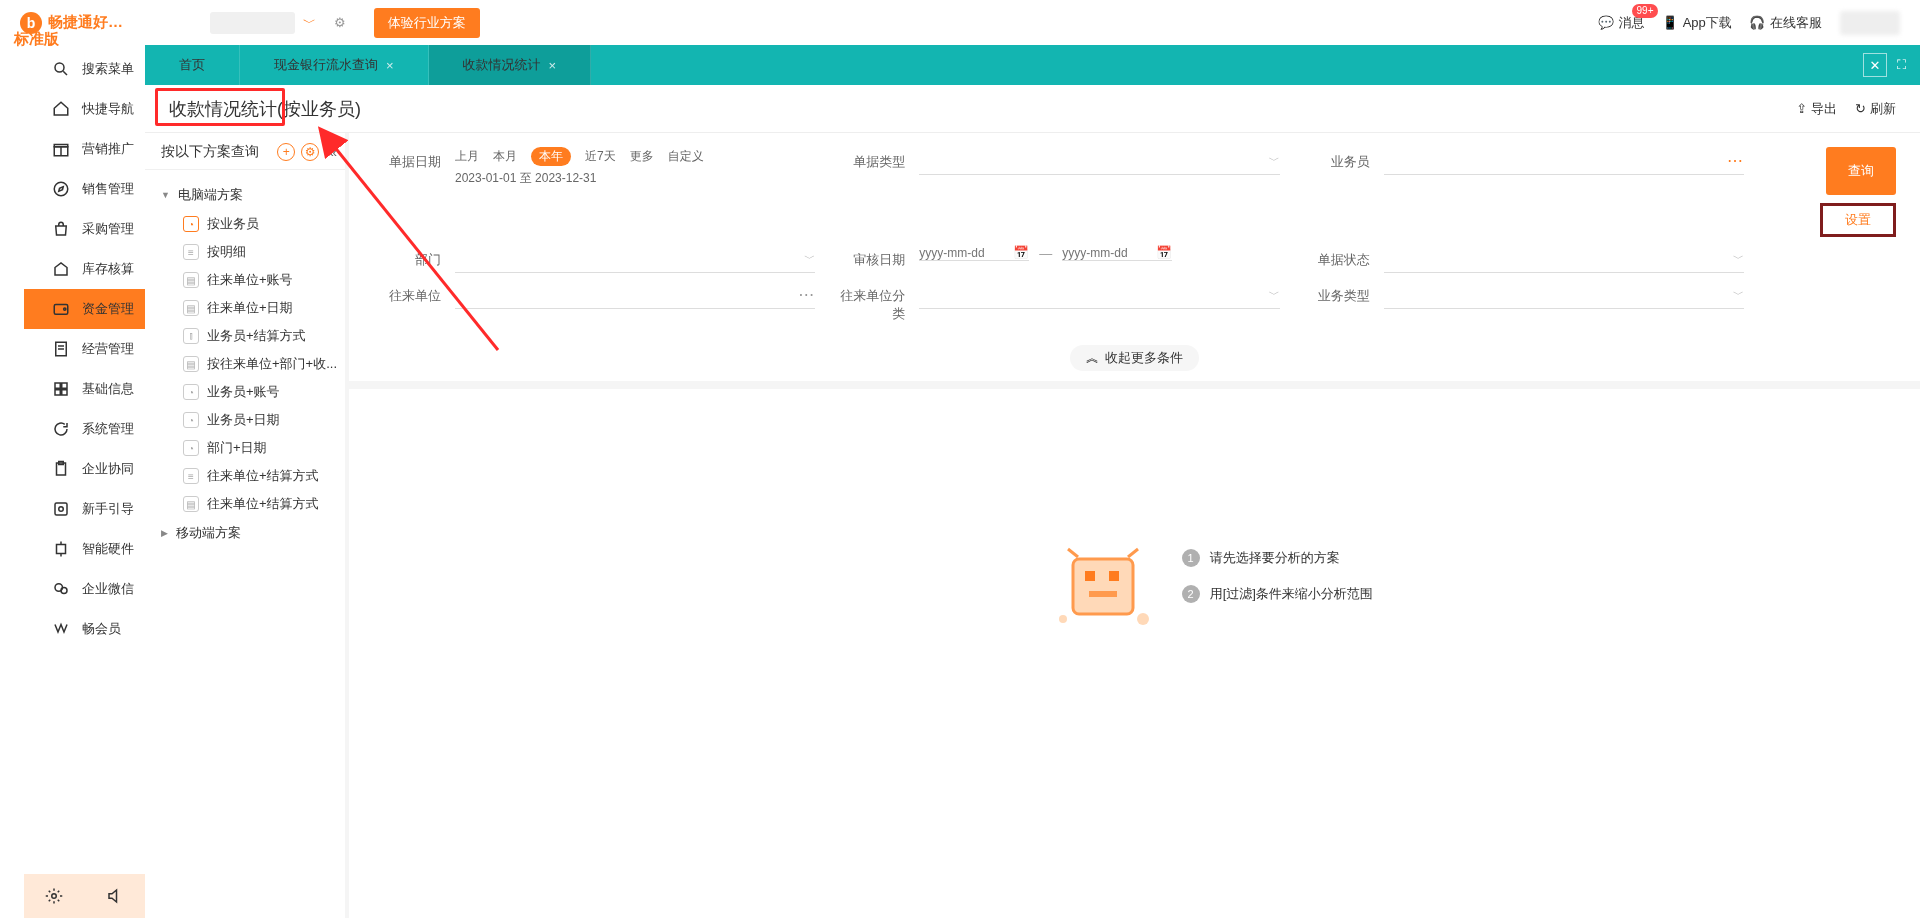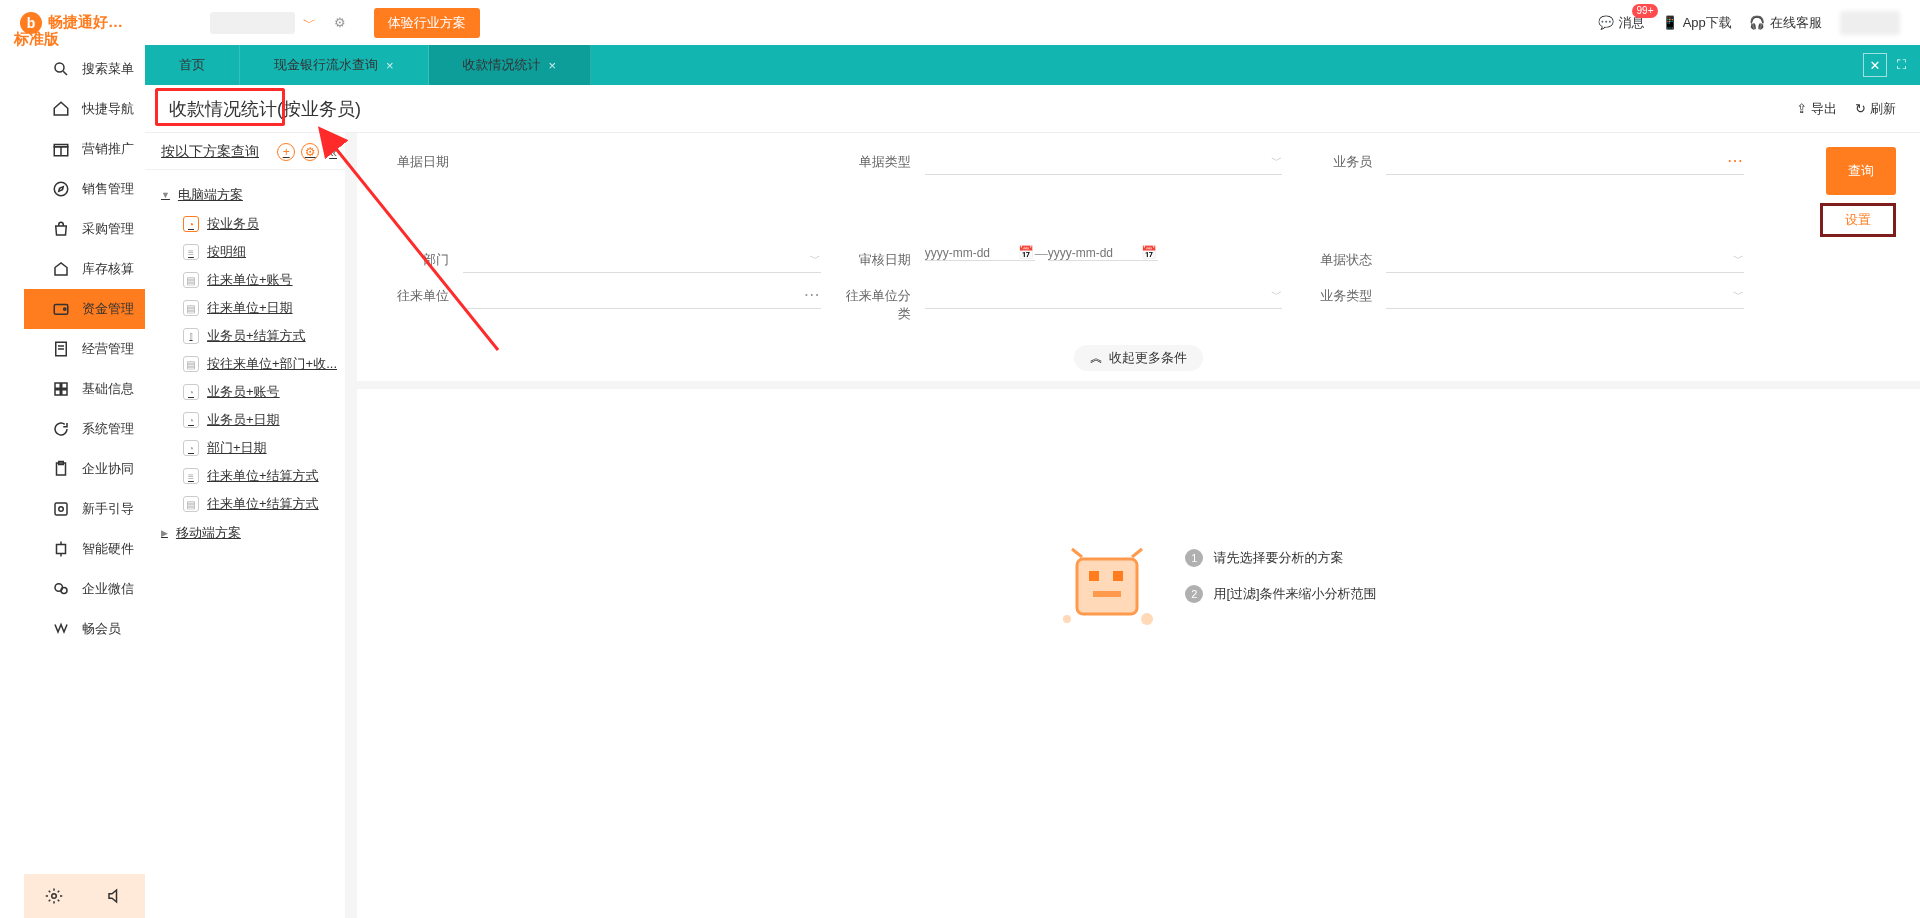--- a/index.html
+++ b/index.html
@@ -43,21 +43,21 @@
 .page-header { position:absolute; top:85px; left:145px; right:0; height:48px; background:#fff; display:flex; align-items:center; padding:0 24px; border-bottom:1px solid #eee;}
 .page-title { font-size:18px; color:#333;}
 .red-box { position:absolute; top:88px; left:155px; width:130px; height:38px; border:3px solid #ff2a2a; z-index:20; border-radius:2px;}
 .header-actions { margin-left:auto; display:flex; align-items:center; gap:18px;}
 .act-link { color:#ff7c1f; display:flex; align-items:center; gap:4px; cursor:pointer;}
 
 
 .main-area { position:absolute; top:133px; left:145px; right:0; bottom:0; background:#f5f5f5; display:flex;}
 
 
-.scheme-panel { width:200px; background:#fff; display:flex; flex-direction:column; margin-right:12px;text-decoration:underline;}
+.scheme-panel { width:200px; background:#fff; display:flex; flex-direction:column; margin-right:4px;}
 .scheme-head { display:flex; align-items:center; gap:6px; padding:10px 8px 8px 16px; border-bottom:1px solid #f0f0f0;}
 .scheme-head-title { flex:1; font-size:14px;}
 .circ-icon { width:18px;height:18px;border:1.5px solid #ff7c1f;border-radius:50%;display:flex;align-items:center;justify-content:center;color:#ff7c1f; font-size:12px; cursor:pointer;}
 .collapse-icon { font-size:14px; color:#666; cursor:pointer; margin-left:4px;}
 .scheme-tree { padding:10px 0 10px 16px; flex:1; overflow-y:auto;}
 .tree-group-head{ display:flex; align-items:center; gap:8px; padding:6px 0; cursor:pointer; color:#444;}
 .tri { font-size:9px; color:#888;}
 .tree-list { padding-left:22px;}
 .tree-item { display:flex; align-items:center; gap:8px; padding:5px 0; cursor:pointer; color:#666;}
 .tree-item.active{ color:#ff7c1f;}
@@ -90,21 +90,21 @@
 .result-area { flex:1; background:#fff; border-top:8px solid #f5f5f5; position:relative;}
 .empty-fig { position:absolute; left:48%; top:130px; transform:translateX(-50%); width:120px; height:120px;}
 .tips { position:absolute; left:53%; top:160px; display:flex; flex-direction:column; gap:18px;}
 .tip-row{ display:flex; align-items:center; gap:10px; color:#666;}
 .num-circle{ width:18px;height:18px;border-radius:50%; background:#b0b0b0; color:#fff; display:flex;align-items:center;justify-content:center; font-size:11px;}
 
 
 .red-arrow { position:absolute; top:130px; left:318px; width:200px; height:230px; z-index:25; pointer-events:none;}
 .red-arrow svg { width:100%; height:100%; overflow:visible;}
 
-.date-pair {display:flex; align-items:center;}
+.date-pair {display:flex; gap:10px; align-items:center;}
 .date-input-wrap{ display:flex; align-items:center; border-bottom:1px solid #ddd; width:110px; }
 .date-input-wrap input{ border:none; background:transparent; width:80px; font-size:12px; color:#bbb;}
 .dash{ color:#999;}
 </style>
 </head>
 <body>
 
 <div class="topbar">
   <div class="logo-area">
     <div class="logo-b">b</div>
@@ -399,20 +399,31 @@
         </div>
     </div>
   </div>
 
   <div class="content-col">
     <div class="filter-box">
 
       <div class="filter-row">
         <div class="field">
           <div class="field-label">单据日期</div>
+          <div class="field-body">
+            <div class="range-tabs">
+              <span class="range-tab">上月</span>
+              <span class="range-tab">本月</span>
+              <span class="range-tab active">本年</span>
+              <span class="range-tab">近7天</span>
+              <span class="range-tab">更多</span>
+              <span class="range-tab">自定义</span>
+            </div>
+            <div class="range-dates">2023-01-01 至 2023-12-31</div>
+          </div>
         </div>
         <div class="field">
           <div class="field-label">单据类型</div>
           <div class="field-body">
               <div class="sel-input">
                 <span class="trail-icon">﹀</span>
               </div>
             </div>
         </div>
         <div class="field">

